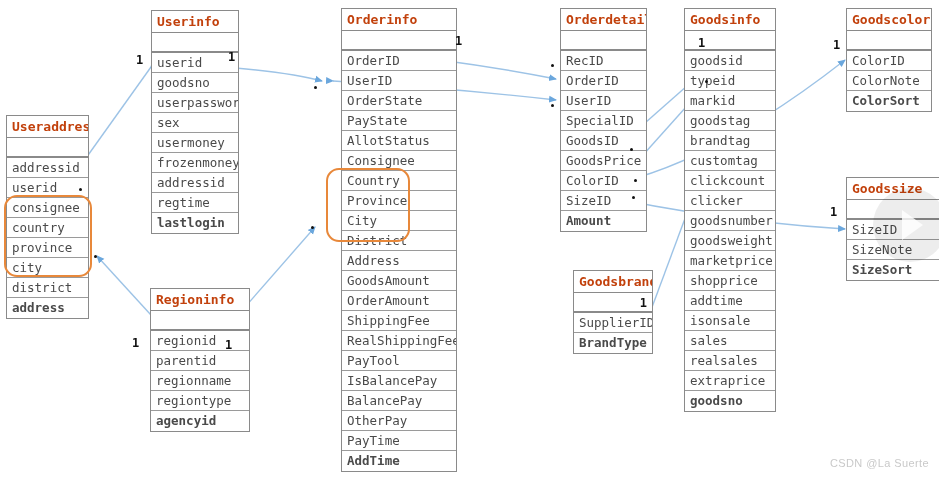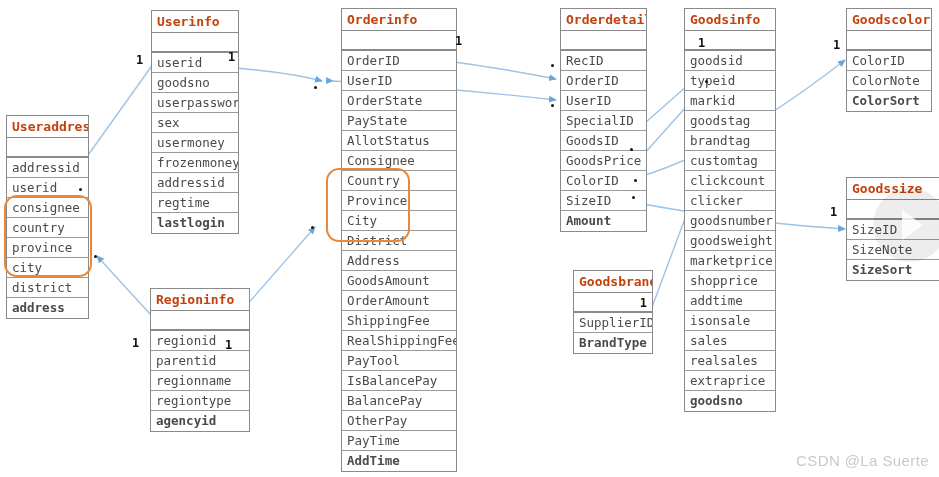--- a/index.html
+++ b/index.html
@@ -73,21 +73,21 @@
   .dot{
     position:absolute;
     width:3px;height:3px;background:#111;border-radius:50%;
     z-index:8;
   }
 
   
   .watermark{
     position:absolute;right:10px;bottom:8px;
     font-family:"Liberation Sans",sans-serif;
-    font-size:15px;color:#c9c9c9;letter-spacing:.4px;
+    font-size:11px;color:#c9c9c9;letter-spacing:.4px;
     z-index:9;user-select:none;
   }
   .play-watermark{
     position:absolute;
     width:74px;height:74px;border-radius:50%;
     background:rgba(0,0,0,0.07);
     z-index:6;pointer-events:none;
   }
   .play-watermark:after{
     content:"";position:absolute;left:29px;top:22px;

